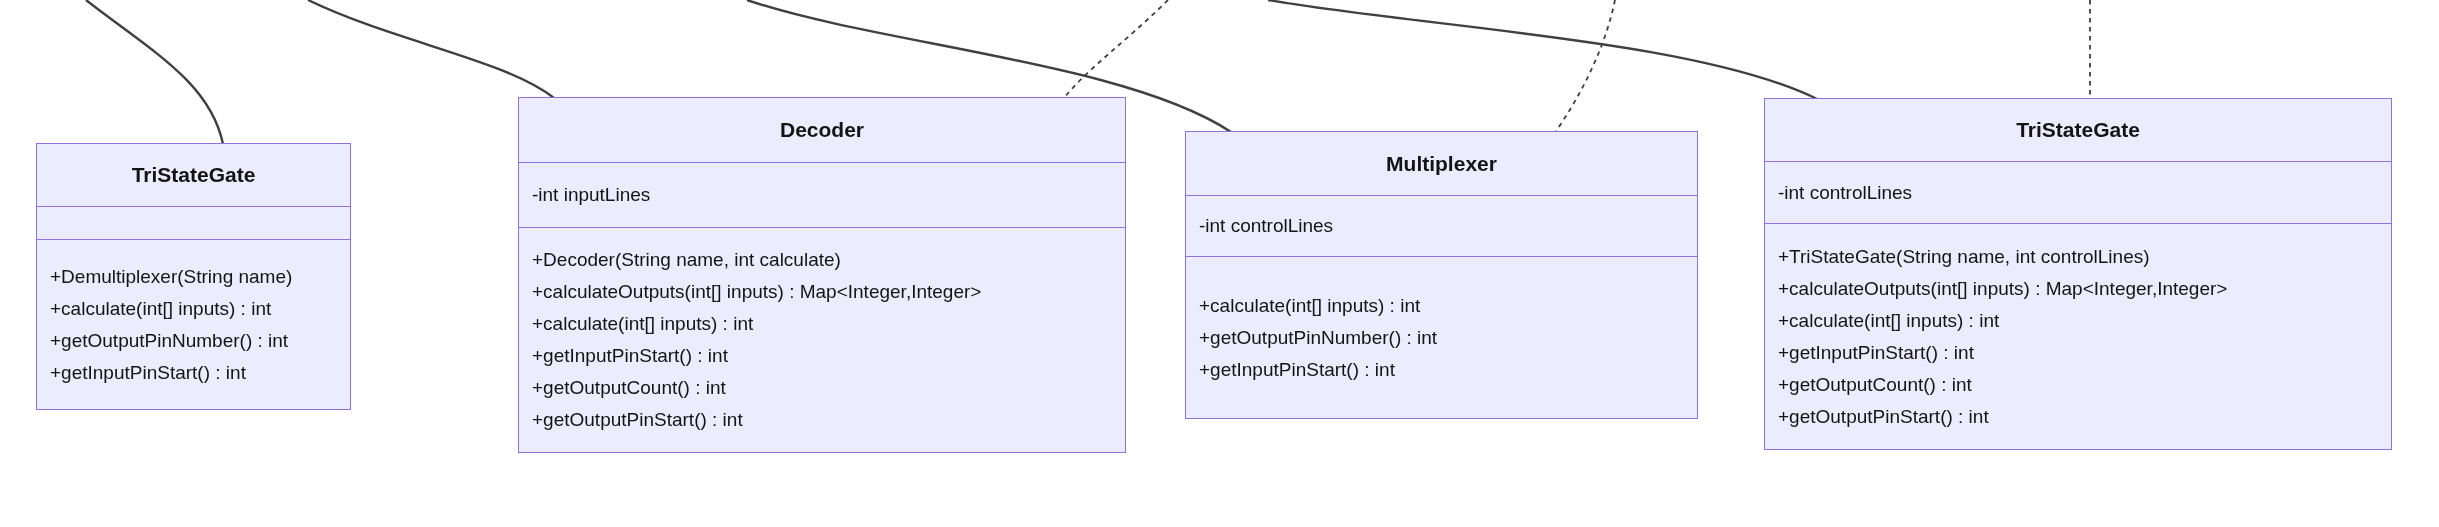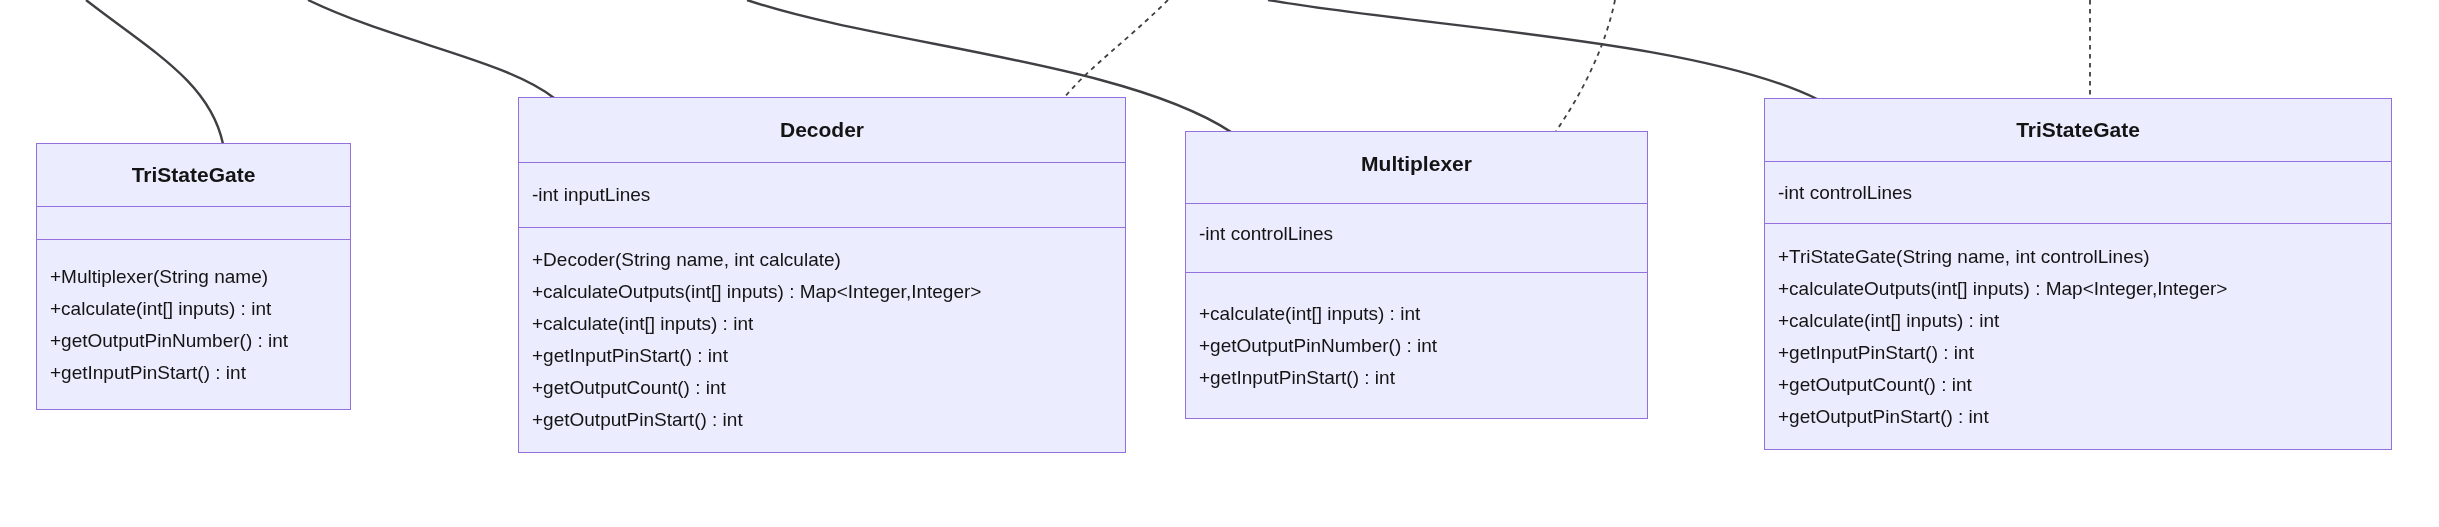--- a/index.html
+++ b/index.html
@@ -53,21 +53,21 @@
     <path class="edge-solid" d="M 1268 0 C 1430 28 1700 40 1819 100"></path>
     <path class="edge-dashed" d="M 1168 0 C 1130 38 1086 70 1064 98"></path>
     <path class="edge-dashed" d="M 1615 0 C 1606 45 1582 94 1556 131"></path>
     <path class="edge-dashed" d="M 2090 0 L 2090 99"></path>
   </svg>
 
   <div class="uml-class" style="left:36px;top:143px;width:315px;height:267px;">
     <div class="uml-title" style="height:62px;">TriStateGate</div>
     <div class="uml-attrs" style="height:33px;"></div>
     <div class="uml-methods">
-      <div class="m">+Multiplexer(String name)</div>
+      <div class="m">+Demultiplexer(String name)</div>
       <div class="m">+calculate(int[] inputs) : int</div>
       <div class="m">+getOutputPinNumber() : int</div>
       <div class="m">+getInputPinStart() : int</div>
     </div>
   </div>
 
   <div class="uml-class" style="left:518px;top:97px;width:608px;height:356px;">
     <div class="uml-title" style="height:64px;">Decoder</div>
     <div class="uml-attrs" style="height:65px;">
       <div>-int inputLines</div>
@@ -75,21 +75,21 @@
     <div class="uml-methods">
       <div class="m">+Decoder(String name, int calculate)</div>
       <div class="m">+calculateOutputs(int[] inputs) : Map&lt;Integer,Integer&gt;</div>
       <div class="m">+calculate(int[] inputs) : int</div>
       <div class="m">+getInputPinStart() : int</div>
       <div class="m">+getOutputCount() : int</div>
       <div class="m">+getOutputPinStart() : int</div>
     </div>
   </div>
 
-  <div class="uml-class" style="left:1185px;top:131px;width:463px;height:288px;gap:8px;">
+  <div class="uml-class" style="left:1185px;top:131px;width:513px;height:288px;">
     <div class="uml-title" style="height:63px;">Multiplexer</div>
     <div class="uml-attrs" style="height:61px;">
       <div>-int controlLines</div>
     </div>
     <div class="uml-methods">
       <div class="m">+calculate(int[] inputs) : int</div>
       <div class="m">+getOutputPinNumber() : int</div>
       <div class="m">+getInputPinStart() : int</div>
     </div>
   </div>

